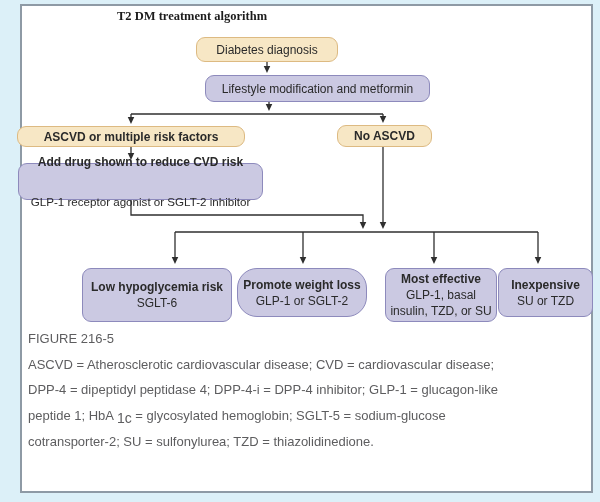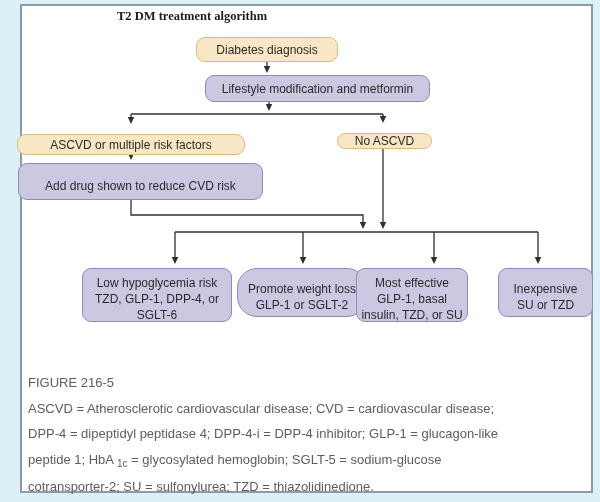--- a/index.html
+++ b/index.html
@@ -39,30 +39,29 @@
     align-items:center;justify-content:center;
     border-radius:9px;
     font-size:12px;line-height:16px;
     text-align:center;
     color:var(--box-text,#2a2a2a);
     white-space:nowrap;
     box-sizing:border-box;
   }
   .tan{background:var(--tan-fill,#f7e7c5);border:1.4px solid var(--tan-border,#ddba82);}
   .purple{background:var(--purple-fill,#cbc9e2);border:1.4px solid var(--purple-border,#8d8abc);}
-  .b{font-weight:normal;margin-top:8px;}
+  .b{font-weight:bold;}
   .caption{
     position:absolute;
     left:28px;top:326px;width:548px;
     font-size:13px;line-height:25.7px;
     color:var(--caption-text,#5d5d5f);
-    margin-top:44px;
   }
   .caption sub{
-    font-size:10px;
+    font-size:14px;
     vertical-align:baseline;
     position:relative;top:3px;
   }
 </style>
 </head>
 <body>
 
 <div class="page">
   <div class="panel"></div>
 
@@ -94,40 +93,40 @@
   </div>
 
   <div class="box purple" style="left:157px;top:75px;width:225px;height:27px;margin-left:48px;">
     <span>Lifestyle modification and metformin</span>
   </div>
 
   <div class="box tan b" style="left:17px;top:126px;width:228px;height:21px;">
     <span>ASCVD or multiple risk factors</span>
   </div>
 
-  <div class="box tan b" style="left:337px;top:125px;width:95px;height:16px;">
+  <div class="box tan b" style="left:337px;top:125px;width:95px;height:22px;">
     <span>No ASCVD</span>
   </div>
 
   <div class="box purple" style="left:18px;top:163px;width:245px;height:37px;gap:24px;">
     <span class="b">Add drug shown to reduce CVD risk</span>
+    <span style="font-size:11.6px;">GLP-1 receptor agonist or SGLT-2 inhibitor</span>
   </div>
 
   <div class="box purple" style="left:82px;top:268px;width:150px;height:54px;">
     <span class="b">Low hypoglycemia risk</span>
-    <span>TZD, GLP-1, DPP-4, or</span>
     <span>SGLT-6</span>
   </div>
 
   <div class="box purple" style="left:237px;top:268px;width:130px;height:49px;border-radius:20px;">
     <span class="b">Promote weight loss</span>
     <span>GLP-1 or SGLT-2</span>
   </div>
 
-  <div class="box purple" style="left:356px;top:268px;width:112px;height:54px;">
+  <div class="box purple" style="left:385px;top:268px;width:112px;height:54px;">
     <span class="b">Most effective</span>
     <span>GLP-1, basal</span>
     <span>insulin, TZD, or SU</span>
   </div>
 
   <div class="box purple" style="left:498px;top:268px;width:95px;height:49px;">
     <span class="b">Inexpensive</span>
     <span>SU or TZD</span>
   </div>
 

